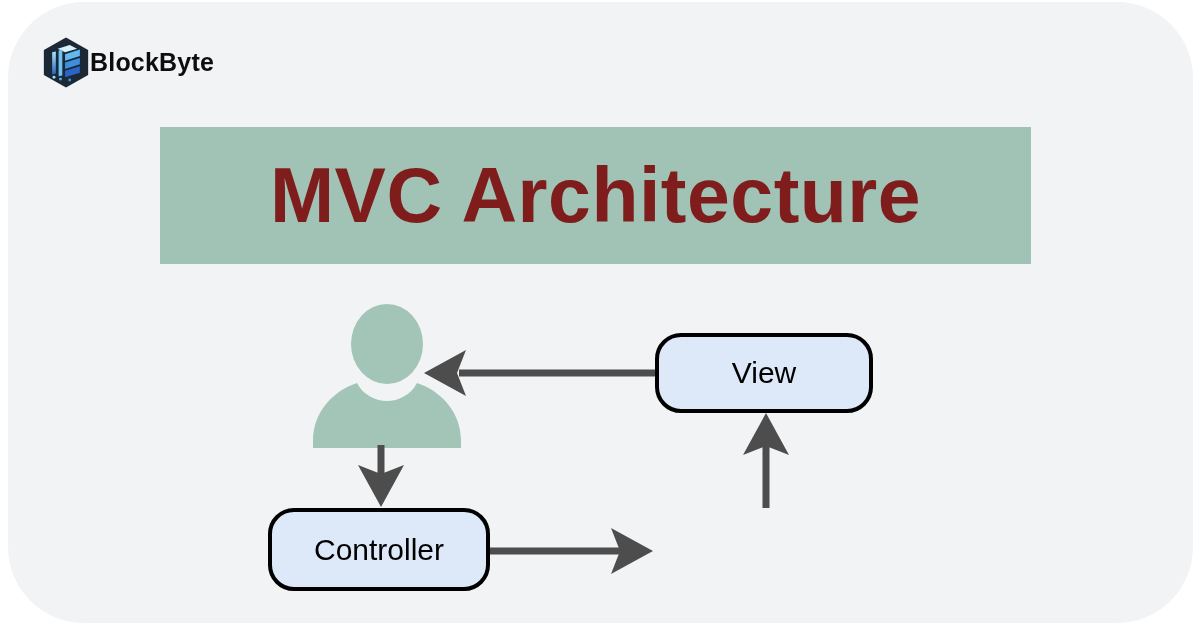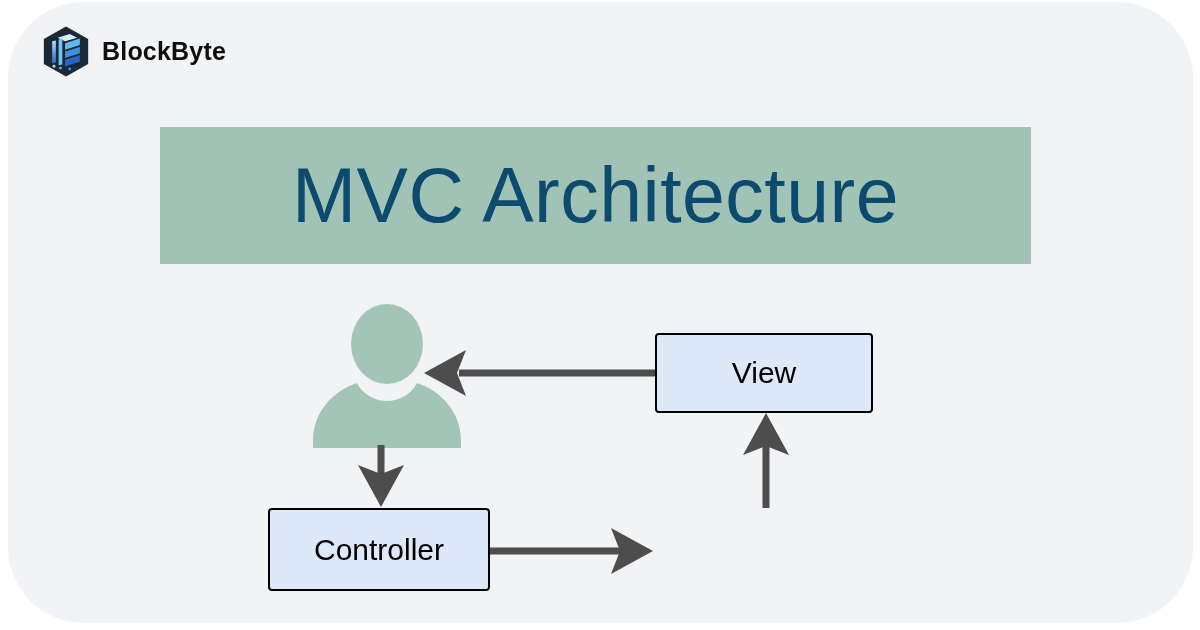--- a/index.html
+++ b/index.html
@@ -22,24 +22,23 @@
     left: 8px;
     top: 2px;
     width: 1185px;
     height: 621px;
     background: #f1f3f4;
     border-radius: 76px;
   }
   .brand {
     position: absolute;
     left: 42px;
-    top: 25px;
+    top: 36px;
     display: flex;
     align-items: center;
-    gap: 12px;
   }
   .brand-logo {
     width: 48px;
     height: 53px;
     display: block;
   }
   .brand-name {
     font-size: 25px;
     font-weight: 700;
     color: #0e0e0e;
@@ -51,38 +50,38 @@
     top: 127px;
     width: 871px;
     height: 137px;
     background: #a0c3b6;
     display: flex;
     align-items: center;
     justify-content: center;
   }
   .banner-title {
     font-size: 77px;
-    font-weight: 400;
-    color: #0c4a6e;
+    font-weight: 700;
+    color: #7f1d1d;
     letter-spacing: 0.5px;
     white-space: nowrap;
   }
   .diagram-layer {
     position: absolute;
     left: 0;
     top: 0;
     width: 1200px;
     height: 630px;
     pointer-events: none;
   }
   .node {
     position: absolute;
     background: #dde8f8;
-    border: 2px solid #000000;
-    border-radius: 4px;
+    border: 4px solid #000000;
+    border-radius: 26px;
     box-sizing: border-box;
     display: flex;
     align-items: center;
     justify-content: center;
     text-align: right;
   }
   .node-label {
     font-size: 30px;
     color: #000000;
     white-space: nowrap;

